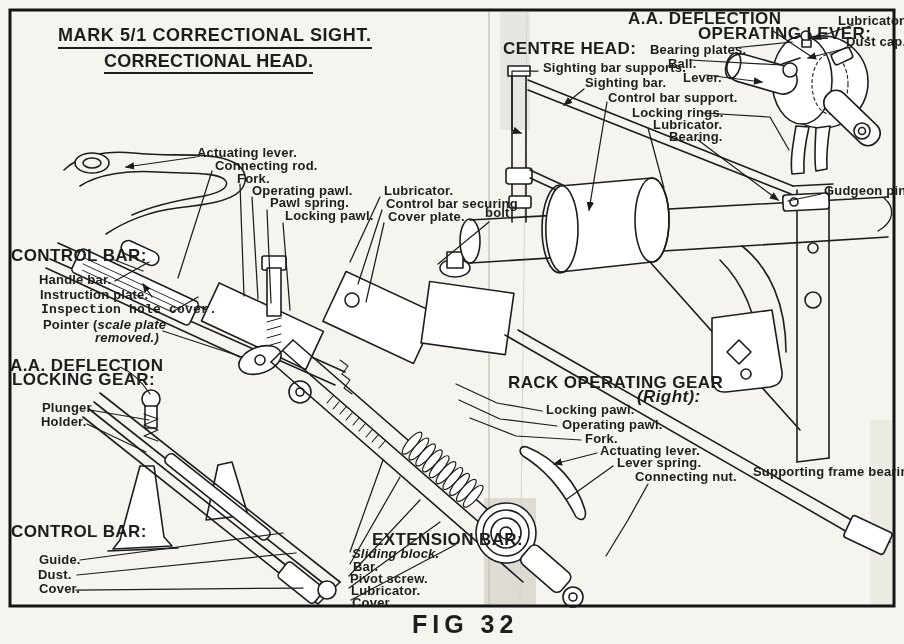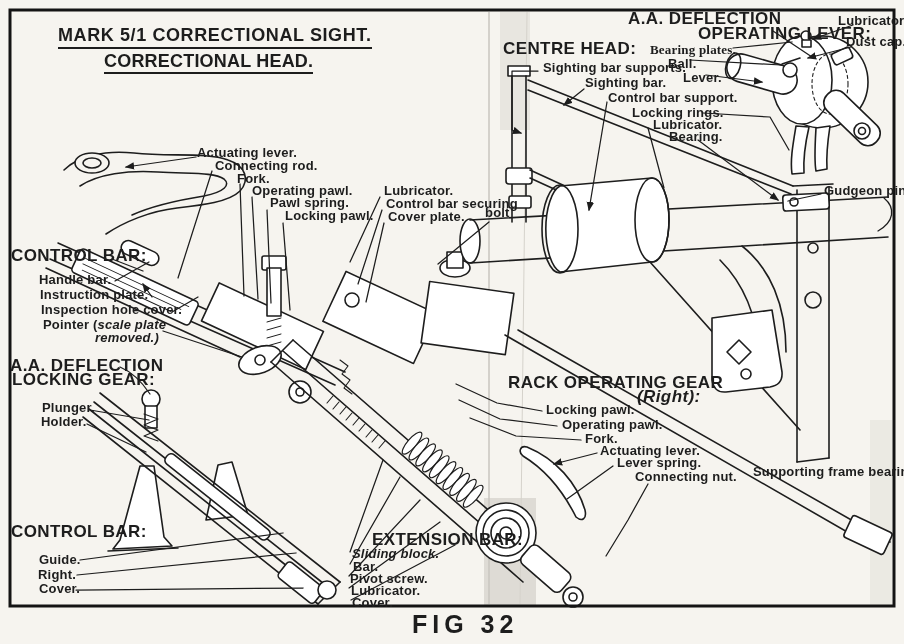--- a/index.html
+++ b/index.html
@@ -278,44 +278,44 @@
 <div class="lb hd" style="left:503px;top:40px;">CENTRE HEAD:</div>
 <div class="lb" style="left:543px;top:61px;">Sighting bar supports.</div>
 <div class="lb" style="left:585px;top:76px;">Sighting bar.</div>
 <div class="lb" style="left:608px;top:91px;">Control bar support.</div>
 <div class="lb" style="left:632px;top:106px;">Locking rings.</div>
 <div class="lb" style="left:653px;top:118px;">Lubricator.</div>
 <div class="lb" style="left:648px;top:130px;margin-left:21px;">Bearing.</div>
 
 <div class="lb hd" style="left:628px;top:10px;">A.A. DEFLECTION</div>
 <div class="lb hd" style="left:658px;top:25px;margin-left:40px;">OPERATING LEVER:</div>
-<div class="lb" style="left:650px;top:43px;font-family:Liberation Serif, serif;">Bearing plates.</div>
+<div class="lb" style="left:650px;top:43px;">Bearing plates.</div>
 <div class="lb" style="left:668px;top:57px;">Ball.</div>
 <div class="lb" style="left:683px;top:71px;">Lever.</div>
 <div class="lb" style="left:838px;top:14px;">Lubricator.</div>
 <div class="lb" style="left:846px;top:35px;">Dust cap.</div>
 
 <div class="lb" style="left:824px;top:184px;">Gudgeon pin.</div>
 <div class="lb" style="left:753px;top:465px;">Supporting frame bearing</div>
 
 <div class="lb hd" style="left:11px;top:247px;">CONTROL BAR:</div>
 <div class="lb" style="left:39px;top:273px;">Handle bar.</div>
 <div class="lb" style="left:40px;top:288px;">Instruction plate.</div>
-<div class="lb" style="left:41px;top:303px;">Inspection hole cover.</div>
+<div class="lb" style="left:41px;top:303px;font-family:Liberation Mono, monospace;">Inspection hole cover.</div>
 <div class="lb" style="left:43px;top:318px;"><span>Pointer (</span><span class="em">scale plate</span></div>
 <div class="lb em" style="left:95px;top:331px;">removed.)</div>
 
 <div class="lb hd" style="left:10px;top:357px;">A.A. DEFLECTION</div>
 <div class="lb hd" style="left:12px;top:371px;">LOCKING GEAR:</div>
 <div class="lb" style="left:42px;top:401px;">Plunger.</div>
 <div class="lb" style="left:41px;top:415px;">Holder.</div>
 
 <div class="lb hd" style="left:11px;top:523px;">CONTROL BAR:</div>
 <div class="lb" style="left:39px;top:553px;">Guide.</div>
-<div class="lb" style="left:38px;top:568px;">Right.</div>
+<div class="lb" style="left:38px;top:568px;">Dust.</div>
 <div class="lb" style="left:39px;top:582px;">Cover.</div>
 
 <div class="lb hd" style="left:372px;top:531px;">EXTENSION BAR:</div>
 <div class="lb em" style="left:352px;top:547px;">Sliding block.</div>
 <div class="lb" style="left:353px;top:560px;">Bar.</div>
 <div class="lb" style="left:350px;top:572px;">Pivot screw.</div>
 <div class="lb" style="left:351px;top:584px;">Lubricator.</div>
 <div class="lb" style="left:352px;top:596px;">Cover.</div>
 
 <div class="lb hd" style="left:508px;top:374px;">RACK OPERATING GEAR</div>

